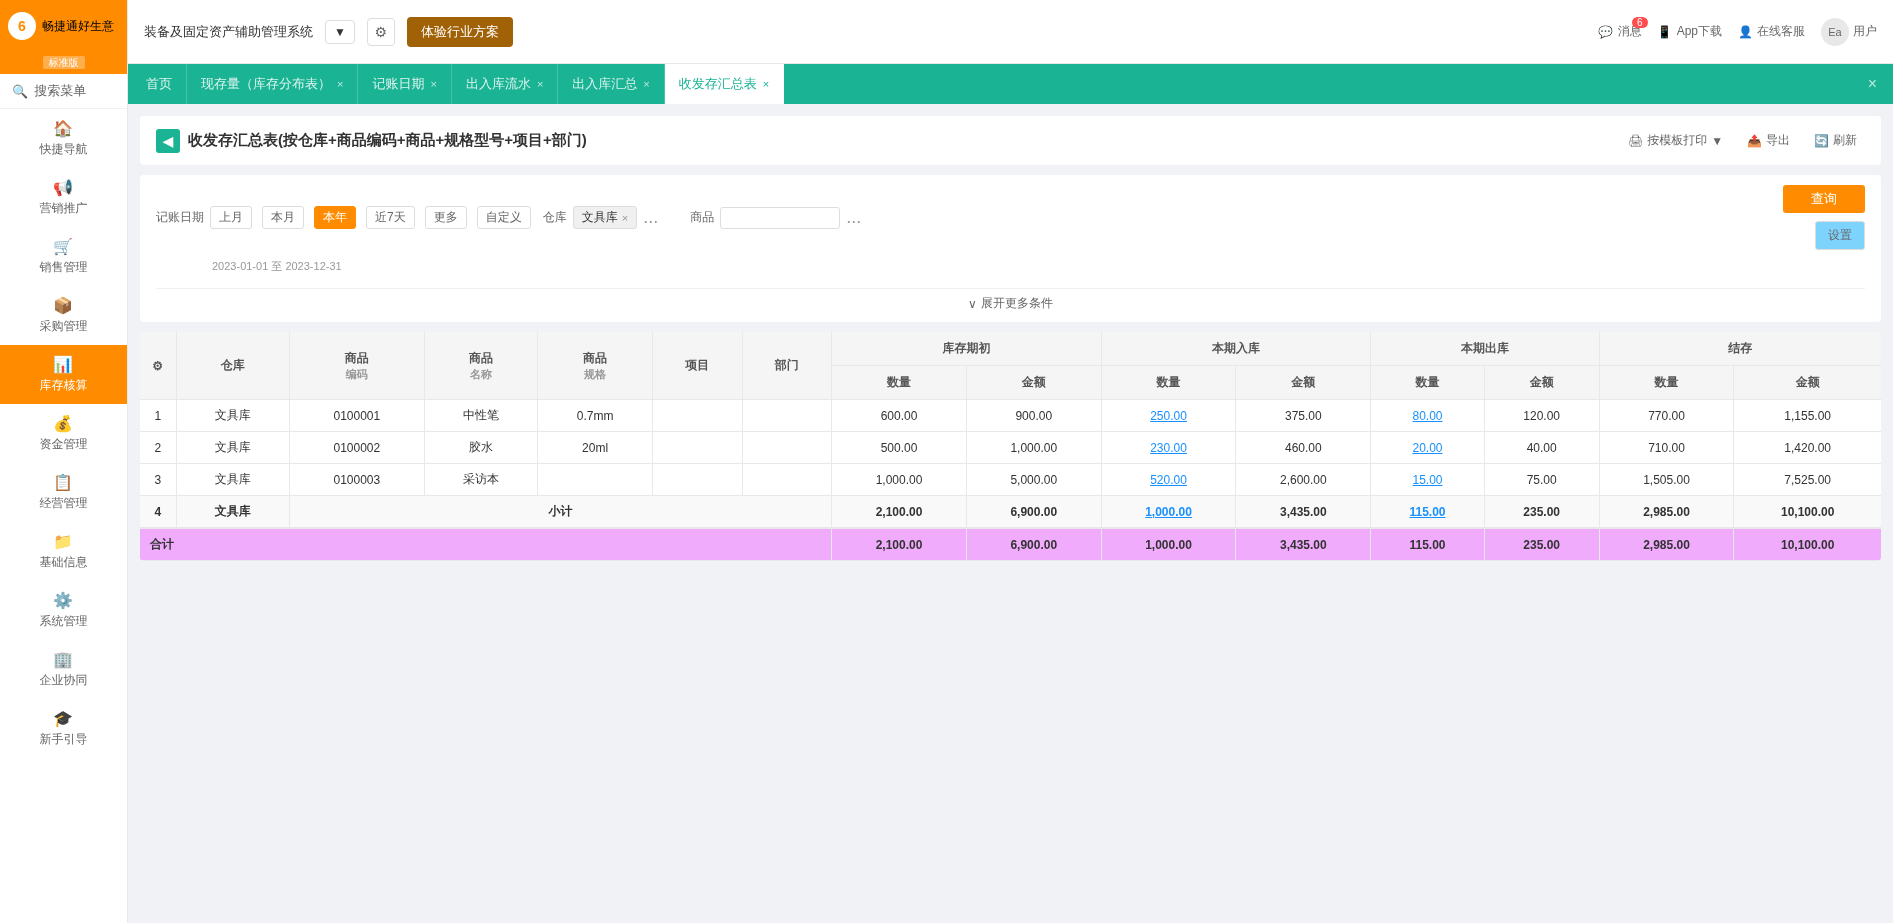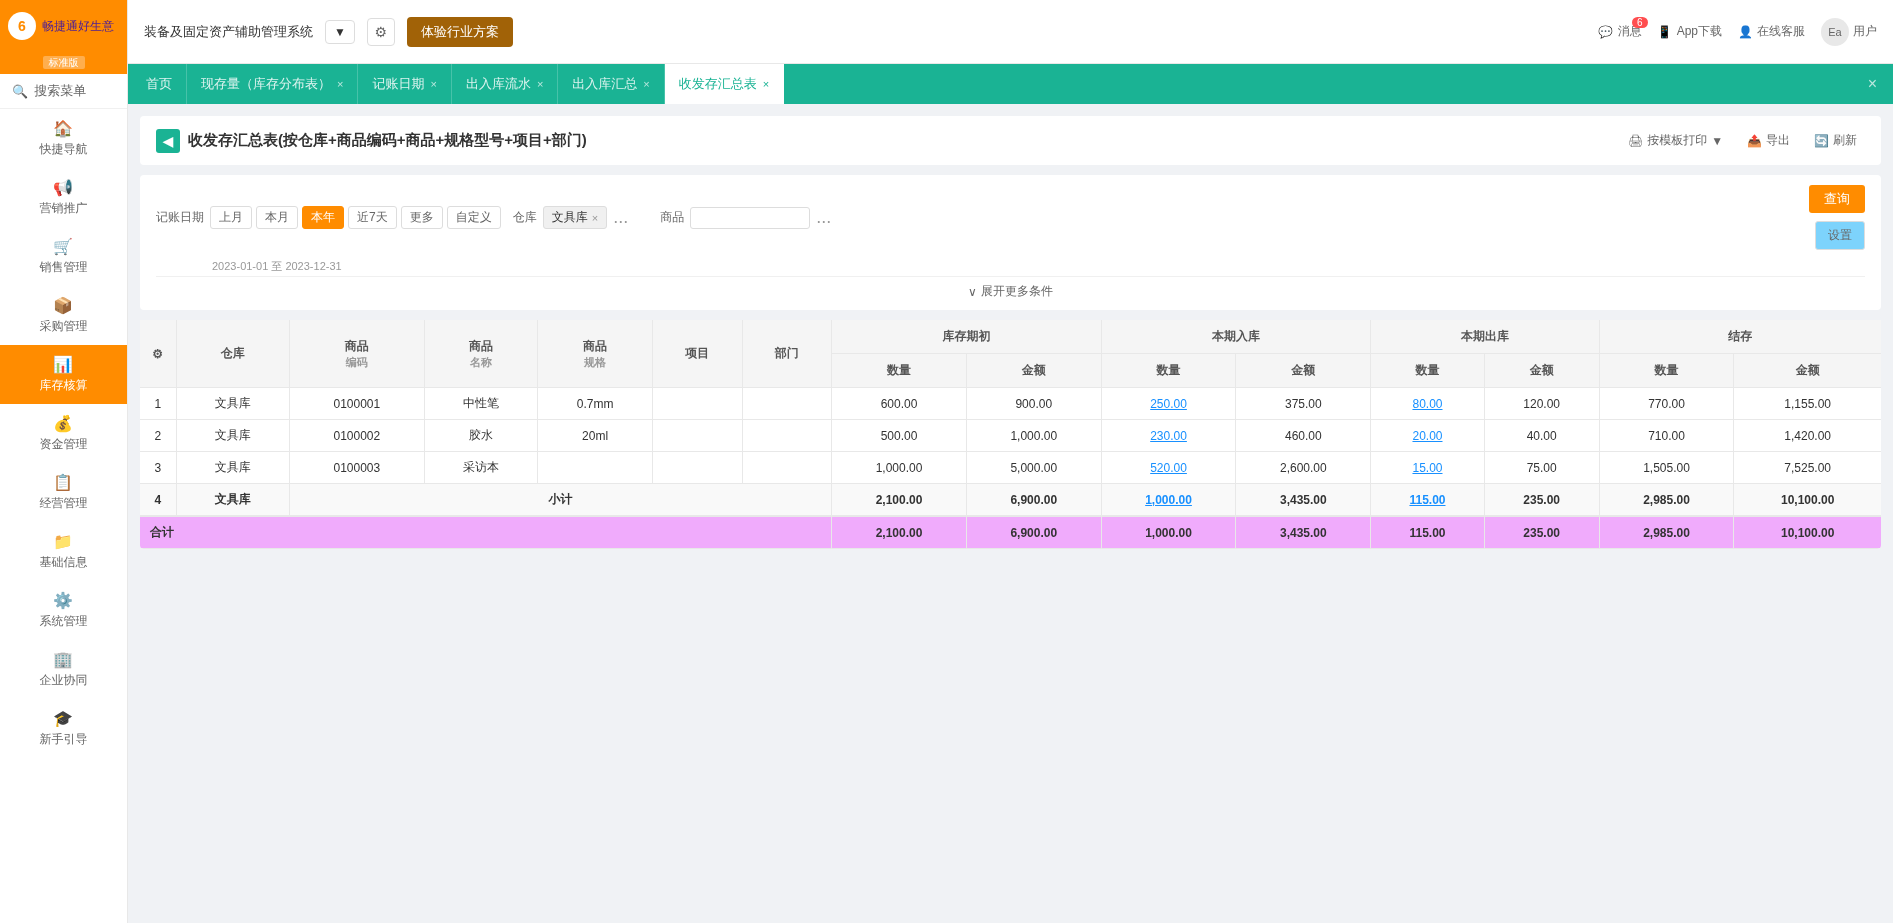--- a/index.html
+++ b/index.html
@@ -2,21 +2,21 @@
 <html><head>
   <meta charset="utf-8">
   <style>
     * { box-sizing: border-box; margin: 0; padding: 0; }
     body { font-family: 'Microsoft YaHei', Arial, sans-serif; font-size: 13px; background: #f0f2f5; color: #333; display: flex; height: 923px; overflow: hidden; }
 
     
     .sidebar { width: 128px; background: #fff; display: flex; flex-direction: column; border-right: 1px solid #e8e8e8; flex-shrink: 0; }
     .sidebar-logo { background: #ff8c00; padding: 10px 8px; display: flex; align-items: center; gap: 6px; height: 52px; }
     .sidebar-logo .logo-icon { width: 28px; height: 28px; background: #fff; border-radius: 50%; display: flex; align-items: center; justify-content: center; color: #ff8c00; font-weight: bold; font-size: 14px; flex-shrink: 0; }
-    .sidebar-logo .logo-text { color: #4c1d95; font-size: 12px; line-height: 1.4; }
+    .sidebar-logo .logo-text { color: #000000; font-size: 12px; line-height: 1.4; }
     .sidebar-version { background: #ff8c00; text-align: center; padding: 2px 0 4px; }
     .sidebar-version span { background: rgba(255,255,255,0.3); color: #fff; font-size: 10px; padding: 1px 6px; border-radius: 2px; }
     .sidebar-nav { flex: 1; overflow-y: auto; }
     .nav-item { display: flex; flex-direction: column; align-items: center; padding: 10px 4px; cursor: pointer; color: #666; border-bottom: none; }
     .nav-item.active { background: #ff8c00; color: #fff; }
     .nav-item .nav-icon { font-size: 16px; margin-bottom: 3px; }
     .nav-item .nav-label { font-size: 12px; }
     .search-nav { display: flex; align-items: center; padding: 8px 12px; gap: 6px; color: #666; cursor: pointer; border-bottom: 1px solid #f0f0f0; }
 
     
@@ -47,30 +47,30 @@
 
     
     .page-header { background: #fff; padding: 12px 16px; border-radius: 4px; margin-bottom: 10px; }
     .page-title { font-size: 15px; font-weight: 600; color: #333; margin-bottom: 0; }
 
     
     .filter-bar { background: #fff; padding: 10px 16px; border-radius: 4px; margin-bottom: 10px; }
     .filter-row { display: flex; align-items: center; gap: 12px; margin-bottom: 8px; }
     .filter-section { display: flex; align-items: center; gap: 6px; }
     .filter-label { color: #666; font-size: 12px; flex-shrink: 0; }
-    .date-buttons { display: flex; align-items: center; gap: 4px; }
+    .date-buttons { display: flex; align-items: center; gap: 10px; }
     .date-btn { padding: 2px 8px; border: 1px solid #ddd; border-radius: 3px; cursor: pointer; font-size: 12px; color: #666; background: #fff; }
     .date-btn.active { background: #ff8c00; color: #fff; border-color: #ff8c00; }
     .date-range { font-size: 11px; color: #999; margin-top: 2px; }
     .warehouse-tag { display: flex; align-items: center; gap: 4px; background: #f0f0f0; border: 1px solid #ddd; border-radius: 3px; padding: 2px 8px; font-size: 12px; }
     .warehouse-tag .remove { cursor: pointer; color: #999; font-size: 11px; }
     .filter-more { color: #999; font-size: 18px; cursor: pointer; }
     .goods-input { border: 1px solid #ddd; border-radius: 3px; padding: 3px 8px; font-size: 12px; width: 120px; color: #999; }
     .expand-btn { display: flex; align-items: center; gap: 4px; color: #666; font-size: 12px; cursor: pointer; }
-    .query-btn { background: #ff8c00; color: #fff; border: none; padding: 5px 15px; border-radius: 3px; cursor: pointer; font-size: 13px; }
+    .query-btn { background: #ff8c00; color: #fff; border: none; padding: 5px 28px; border-radius: 3px; cursor: pointer; font-size: 13px; }
     .setting-btn { background: #7dd3fc; color: #666; border: 1px solid #ddd; padding: 5px 12px; border-radius: 3px; cursor: pointer; font-size: 12px; margin-top: 4px; }
     .toolbar-btn { display: flex; align-items: center; gap: 4px; color: #666; font-size: 12px; cursor: pointer; padding: 4px 8px; border-radius: 3px; }
 
     
     .table-wrap { background: #fff; border-radius: 0 0 4px 4px; overflow: auto; }
     table { width: 100%; border-collapse: collapse; font-size: 12px; }
     thead tr { background: #f5f5f5; }
     th { padding: 8px 10px; text-align: center; border-bottom: 1px solid #e8e8e8; border-right: 1px solid #e8e8e8; color: #555; font-weight: 600; white-space: nowrap; }
     th:last-child { border-right: none; }
     td { padding: 7px 10px; text-align: center; border-bottom: 1px solid #e8e8e8; border-right: 1px solid #e8e8e8; color: #333; white-space: nowrap; }
@@ -267,21 +267,21 @@
           <input class="goods-input" type="text" placeholder="" style="">
           <span class="filter-more">...</span>
         </div>
 
         <div class="filter-actions">
           <button class="query-btn">查询</button>
           <button class="setting-btn">设置</button>
         </div>
       </div>
 
-      <div style="padding-left: 56px; margin-bottom: 2px;">
+      <div style="padding-left: 56px; margin-bottom: 14px;">
         <span class="date-range">2023-01-01 至 2023-12-31</span>
       </div>
 
       <div style="text-align: center; border-top: 1px solid #f0f0f0; padding-top: 6px;">
         <div class="expand-btn" style="justify-content:center; display:inline-flex;">
           <span>∨</span>
           <span>展开更多条件</span>
         </div>
       </div>
     </div>

